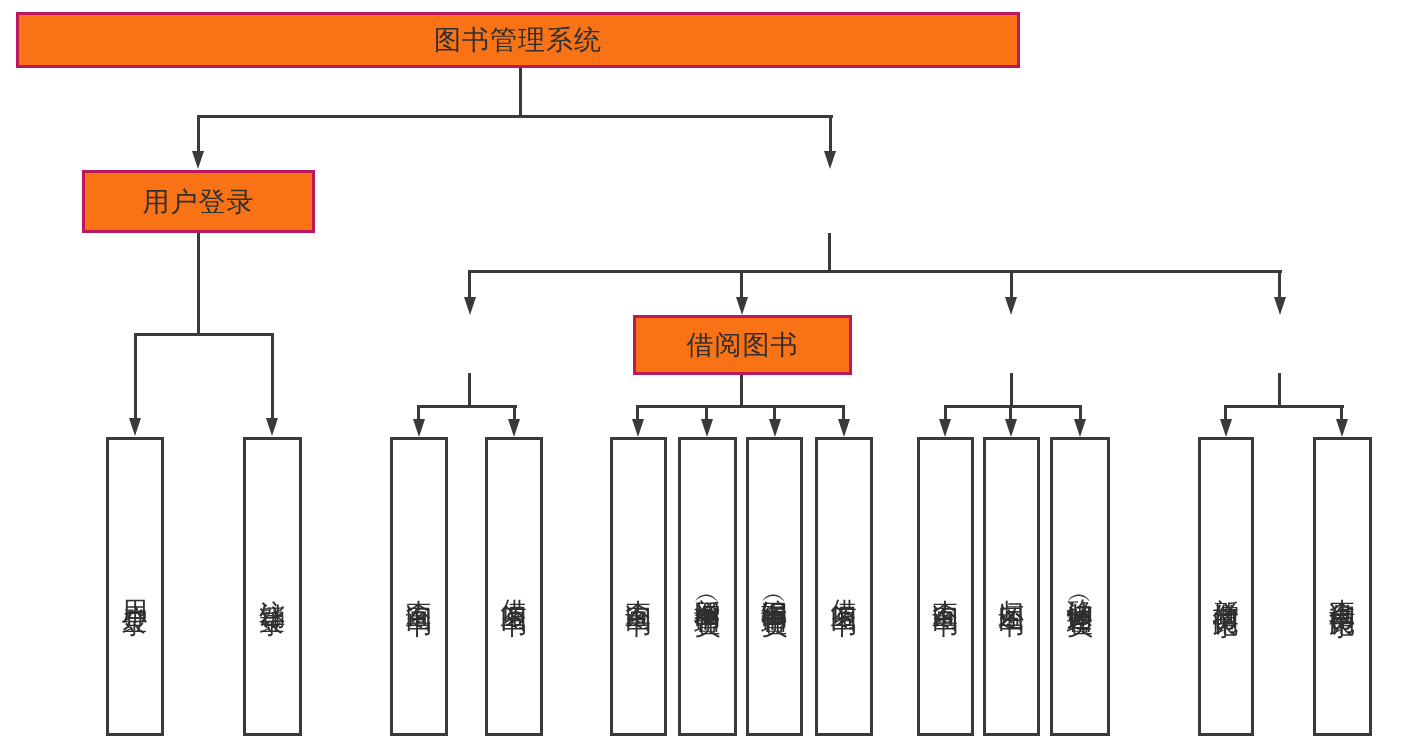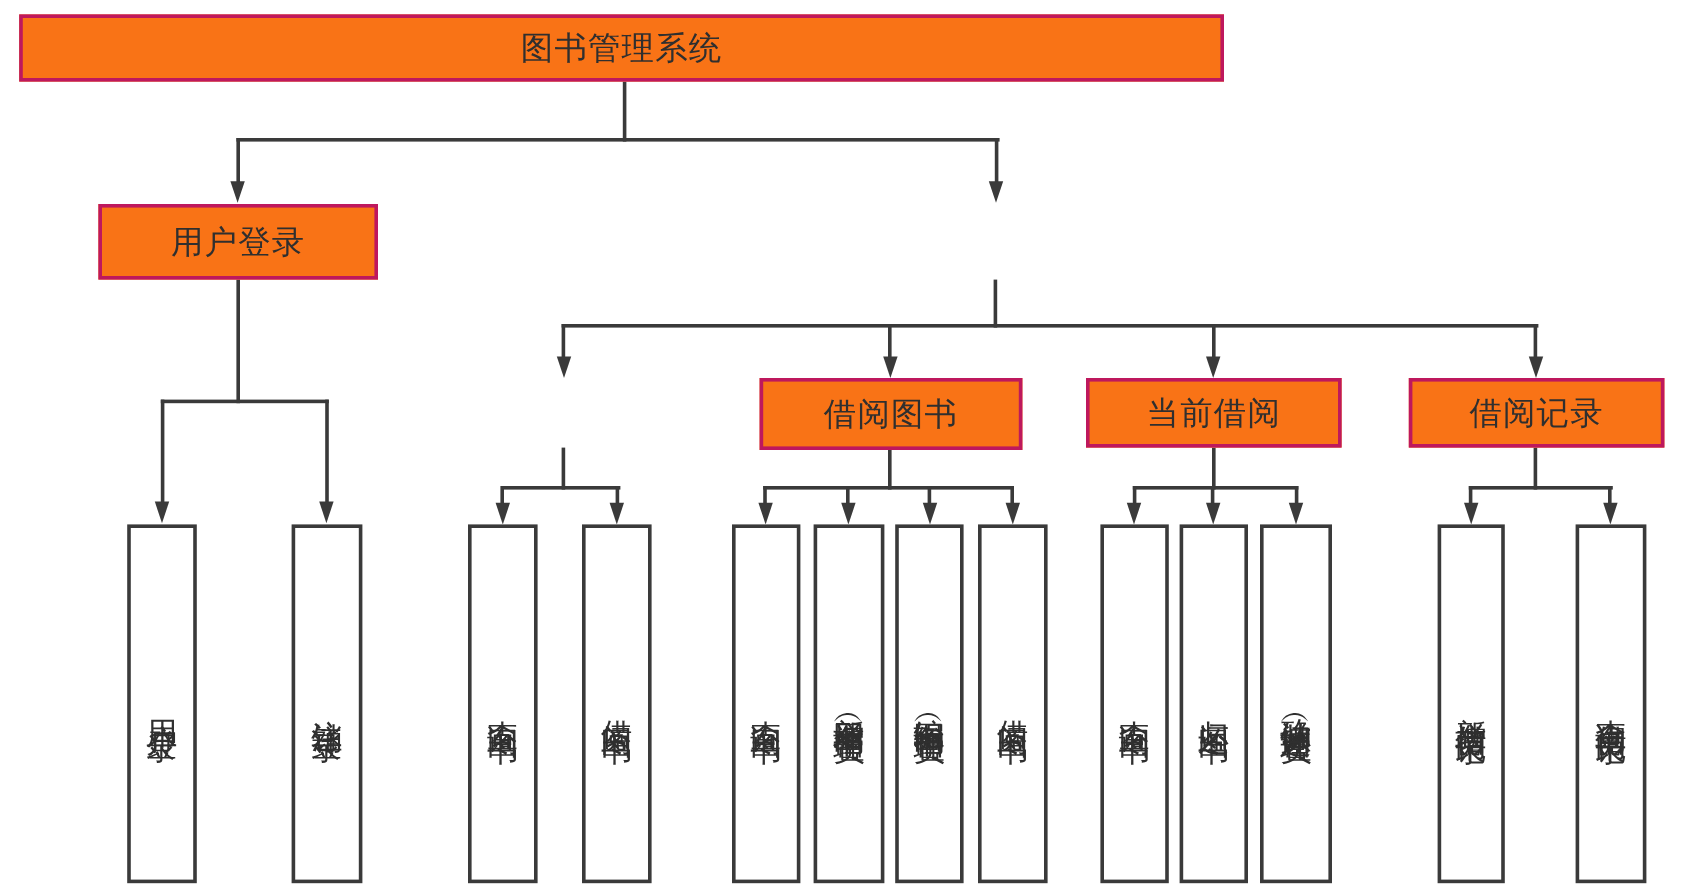--- a/index.html
+++ b/index.html
@@ -98,26 +98,20 @@
   <div class="vl" style="left:740px;top:270px;height:28px;"></div>
   <div class="ah" style="left:736px;top:297px;"></div>
   <div class="vl" style="left:1010px;top:270px;height:28px;"></div>
   <div class="ah" style="left:1005px;top:297px;"></div>
   <div class="vl" style="left:1278px;top:270px;height:28px;"></div>
   <div class="ah" style="left:1274px;top:297px;"></div>
 
   <div class="box" style="left:633px;top:315px;width:219px;height:60px;">
     <span>借阅图书</span>
   </div>
-  <div class="box" style="left:905px;top:315px;width:213px;height:58px;">
-    <span>当前借阅</span>
-  </div>
-  <div class="box" style="left:1174px;top:315px;width:213px;height:58px;">
-    <span>借阅记录</span>
-  </div>
 
   <div class="vl" style="left:468px;top:373px;height:35px;"></div>
   <div class="hl" style="left:418px;top:405px;width:99px;"></div>
   <div class="vl" style="left:417px;top:405px;height:16px;"></div>
   <div class="ah" style="left:413px;top:419px;"></div>
   <div class="vl" style="left:513px;top:405px;height:16px;"></div>
   <div class="ah" style="left:508px;top:419px;"></div>
 
   <div class="vl" style="left:740px;top:375px;height:33px;"></div>
   <div class="hl" style="left:636px;top:405px;width:209px;"></div>

